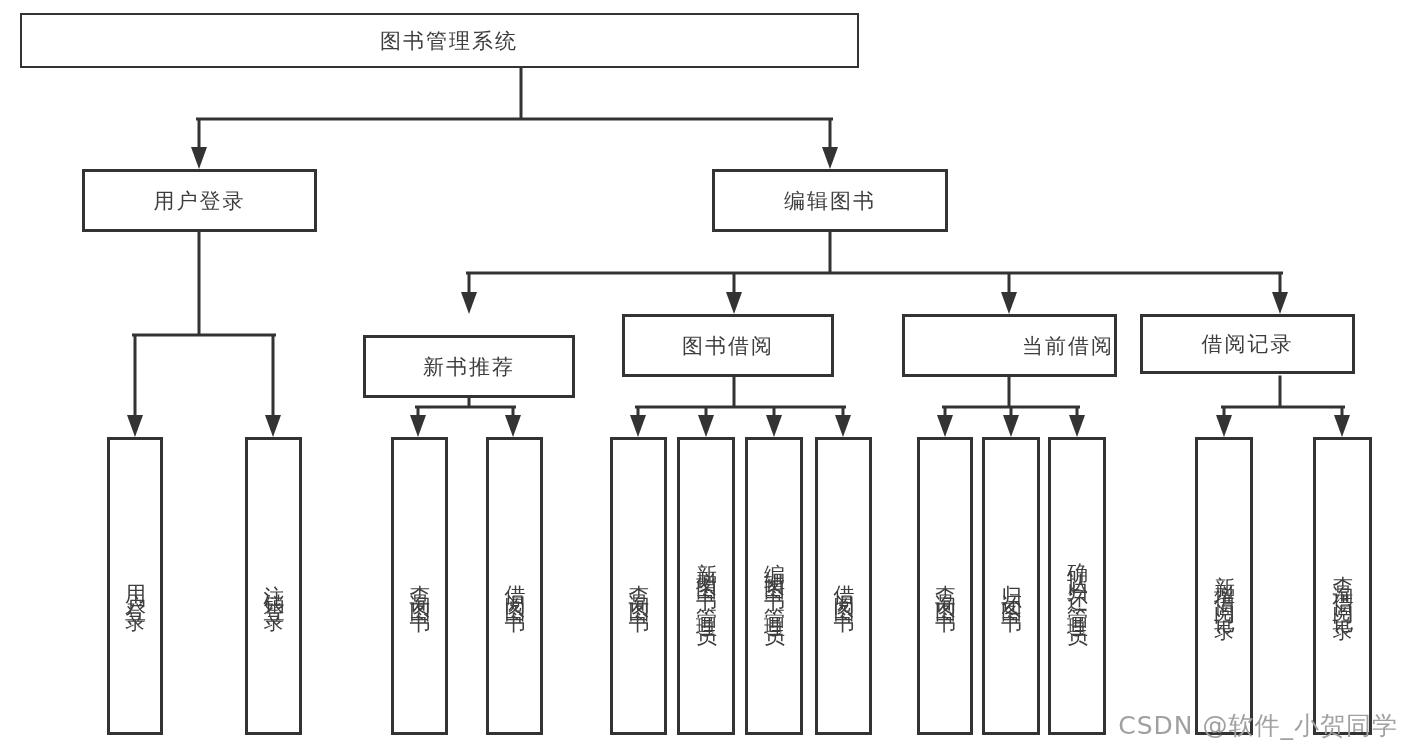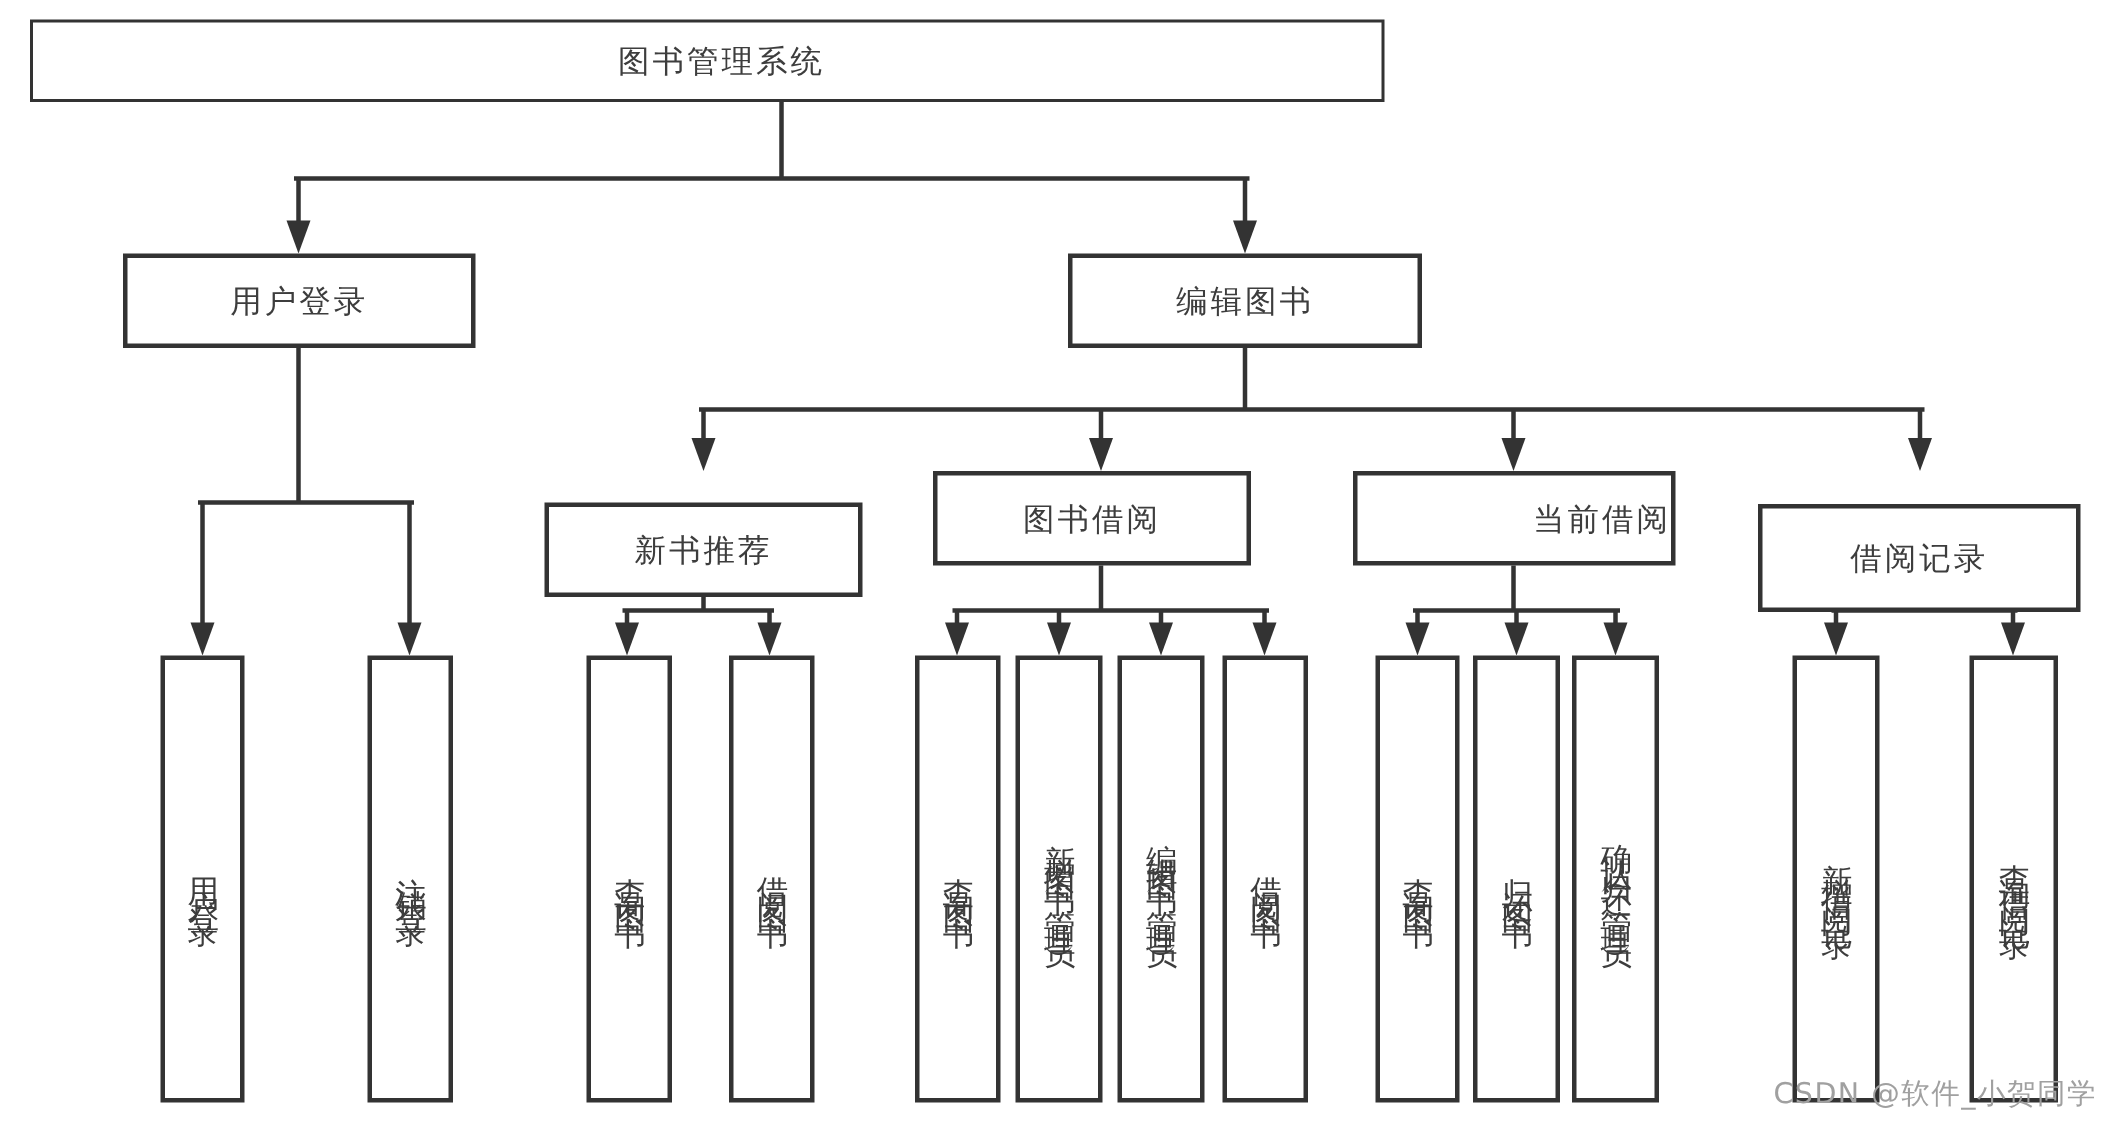--- a/index.html
+++ b/index.html
@@ -41,21 +41,21 @@
     text-orientation: mixed;
     letter-spacing: 9px;
     line-height: 1;
     font-size: 21px;
     color: #3d3d3d;
   }
   .watermark {
     position: absolute;
     right: 7px;
     bottom: 5px;
-    font-size: 19px;
+    font-size: 25px;
     color: #a0a0a0;
     letter-spacing: 1px;
     white-space: nowrap;
   }
 </style>
 </head>
 <body>
 
 <div class="canvas">
 
@@ -95,41 +95,41 @@
       <polygon points="766,415 782,415 774,437"></polygon>
       <polygon points="835,415 851,415 843,437"></polygon>
       <polygon points="937,415 953,415 945,437"></polygon>
       <polygon points="1003,415 1019,415 1011,437"></polygon>
       <polygon points="1069,415 1085,415 1077,437"></polygon>
       <polygon points="1216,415 1232,415 1224,437"></polygon>
       <polygon points="1334,415 1350,415 1342,437"></polygon>
     </g>
   </svg>
 
-  <div class="node top-box" style="left:20px; top:13px; width:903px; height:55px;padding-left:19px;">
+  <div class="node top-box" style="left:20px; top:13px; width:839px; height:55px;padding-left:19px;">
     <span>图书管理系统</span>
   </div>
 
   <div class="node" style="left:82px; top:169px; width:235px; height:63px;">
     <span>用户登录</span>
   </div>
   <div class="node" style="left:712px; top:169px; width:236px; height:63px;">
     <span>编辑图书</span>
   </div>
 
   <div class="node" style="left:363px; top:314px; width:212px; height:63px;margin-top:21px;">
     <span>新书推荐</span>
   </div>
   <div class="node" style="left:622px; top:314px; width:212px; height:63px;">
     <span>图书借阅</span>
   </div>
   <div class="node" style="left:902px; top:314px; width:215px; height:63px;justify-content:flex-end;">
     <span>当前借阅</span>
   </div>
-  <div class="node" style="left:1172px; top:314px; width:215px; height:72px;margin-top:22px;">
+  <div class="node" style="left:1140px; top:314px; width:215px; height:60px;">
     <span>借阅记录</span>
   </div>
 
   <div class="node" style="left:107px; top:437px; width:56px; height:298px;">
     <span class="vtext">用户登录</span>
   </div>
   <div class="node" style="left:245px; top:437px; width:57px; height:298px;">
     <span class="vtext">注销登录</span>
   </div>
   <div class="node" style="left:391px; top:437px; width:57px; height:298px;">

